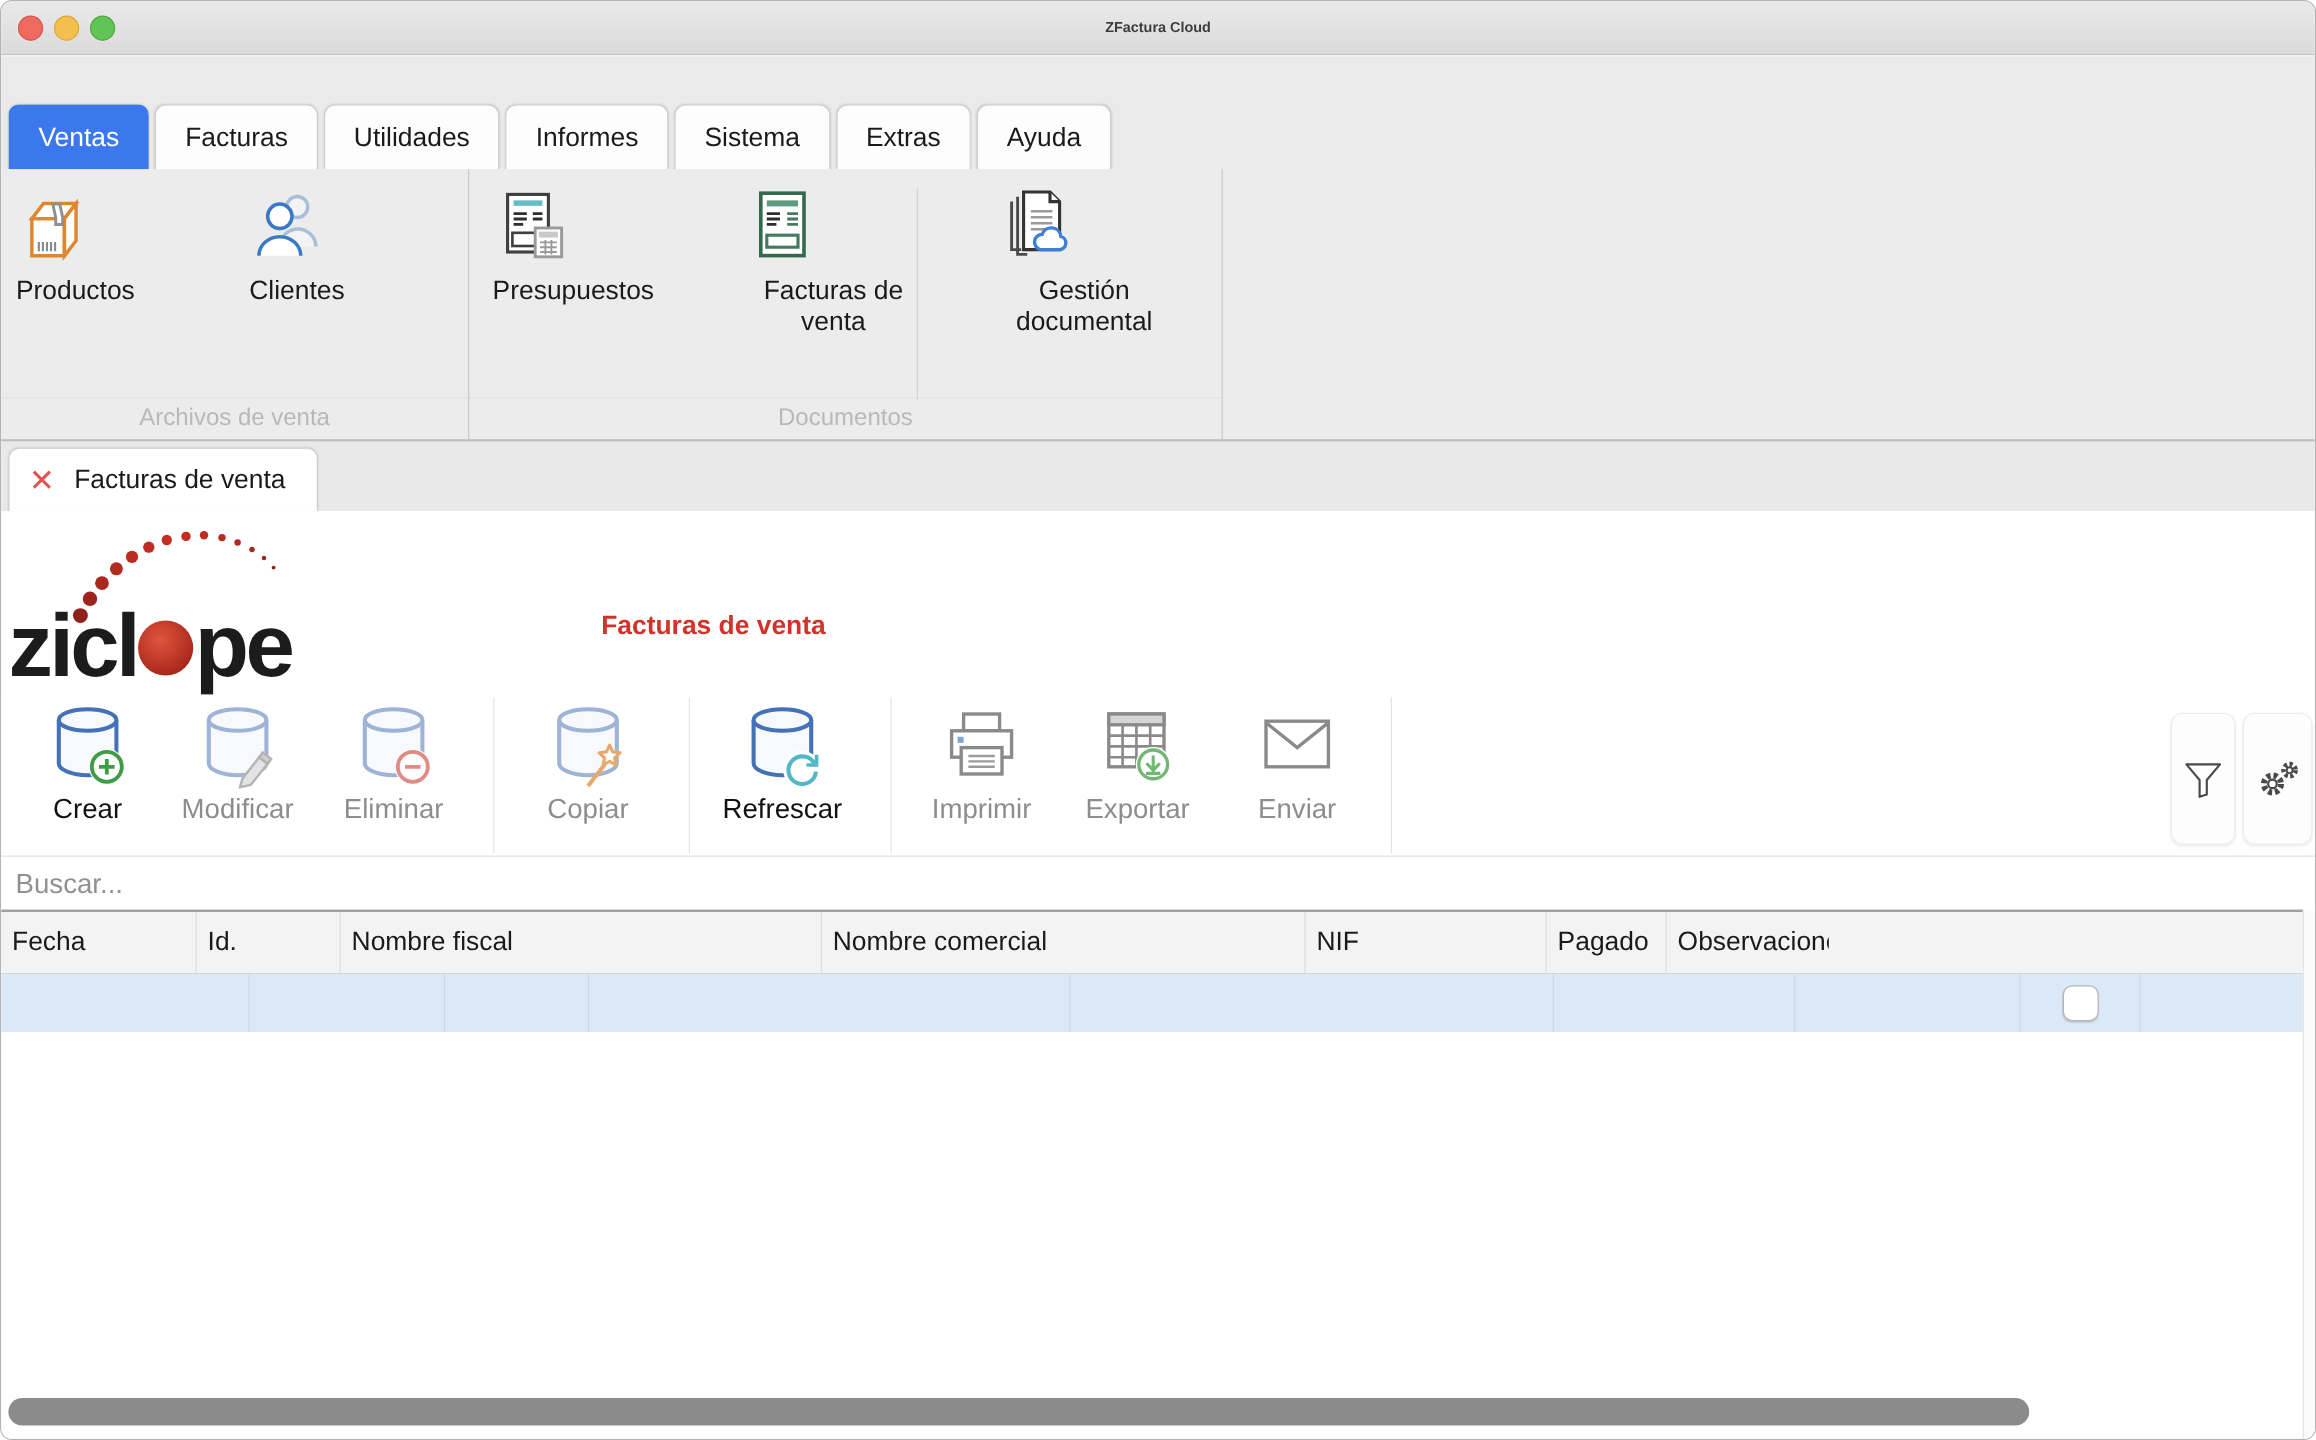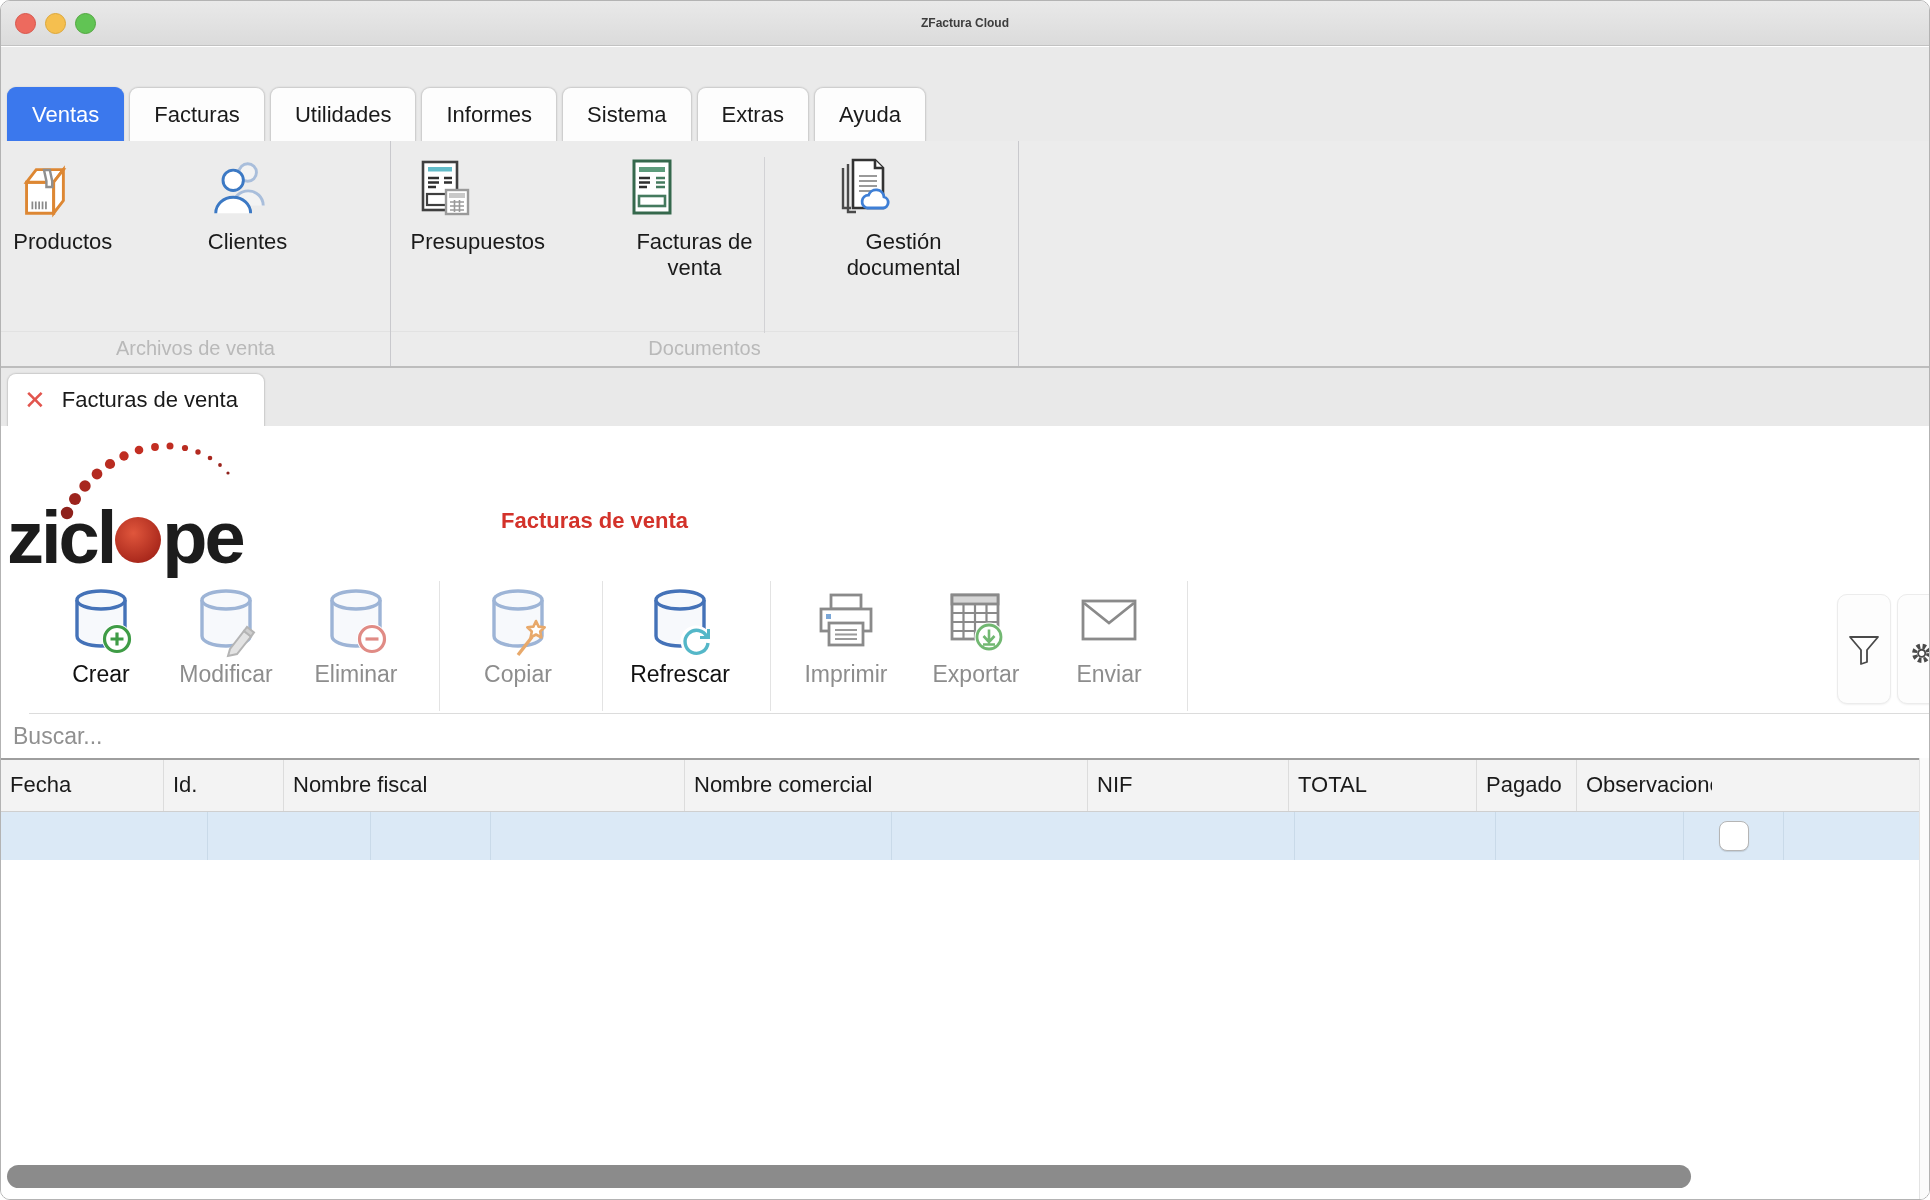--- a/index.html
+++ b/index.html
@@ -48,21 +48,21 @@
   
   .content{position:absolute;top:425px;left:0;right:0;bottom:0;background:#fff;}
   .logo{position:absolute;left:6px;top:3px;width:320px;height:150px;}
   .logo-text{position:absolute;left:0;bottom:4px;font-size:74px;font-weight:bold;
     letter-spacing:-3px;color:#1c1c1c;line-height:74px;}
   .logo-o{display:inline-block;width:46px;height:46px;border-radius:50%;
     background:radial-gradient(circle at 40% 35%,#e0563c,#a8271b 75%);margin:0 1px;}
   .pagetitle{position:absolute;left:500px;top:82px;font-size:22px;font-weight:bold;color:#d3322a;}
   
   .toolbar{position:absolute;top:153px;left:0;right:0;height:135px;background:#fff;
-    border-bottom:1px solid #dcdcdc;margin-left:28px;}
+    border-bottom:1px solid #dcdcdc;}
   .tsep{position:absolute;top:2px;width:1px;height:130px;background:#e3e3e3;}
   .tbtn{position:absolute;top:8px;width:128px;display:flex;flex-direction:column;
     align-items:center;cursor:default;}
   .tbtn .tlabel{margin-top:2px;font-size:23px;color:#8d8d8d;}
   .tbtn.enabled .tlabel{color:#111;}
   .sidebtn{position:absolute;top:15px;height:110px;background:#fdfdfd;border:1px solid #ececec;
     border-radius:10px;box-shadow:0 1px 2px rgba(0,0,0,.06);display:flex;align-items:center;justify-content:center;}
   
   .searchrow{position:absolute;top:288px;left:0;right:0;height:44px;background:#fff;}
   .searchrow input{width:100%;height:100%;border:none;outline:none;font-size:23px;
@@ -350,21 +350,20 @@
     <div class="searchrow">
       <input type="text" placeholder="Buscar..." style="">
     </div>
 
     <div class="thead">
       <div class="th" style="width:163px;">Fecha</div>
       <div class="th" style="width:120px;">Id.</div>
       <div class="th" style="width:401px;">Nombre fiscal</div>
       <div class="th" style="width:403px;">Nombre comercial</div>
       <div class="th" style="width:201px;">NIF</div>
-      <div class="th" style="width:188px;">TOTAL</div>
       <div class="th" style="width:100px;">Pagado</div>
       <div class="th" style="width:135px;border-right:none;">Observaciones</div>
     </div>
 
     <div class="trow">
       <div class="td" style="width:207px;"></div>
       <div class="td" style="width:163px;"></div>
       <div class="td" style="width:120px;"></div>
       <div class="td" style="width:401px;"></div>
       <div class="td" style="width:403px;"></div>

